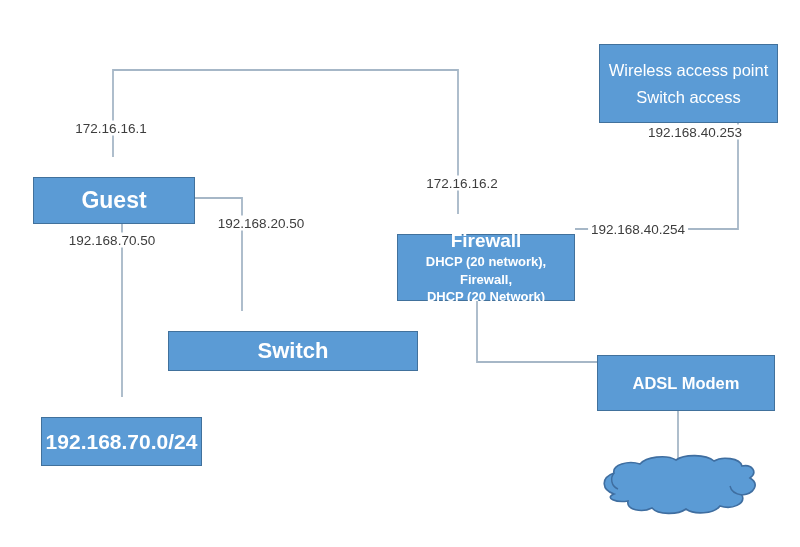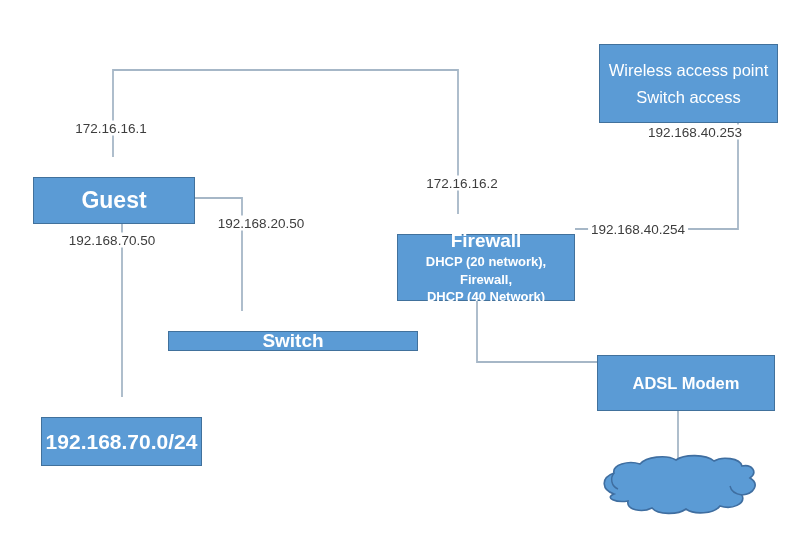--- a/index.html
+++ b/index.html
@@ -22,21 +22,21 @@
   .cloud-inner{fill:none;stroke:#3f6ea0;stroke-width:1.4px;}
   .node{
     position:absolute;z-index:2;box-sizing:border-box;
     background:var(--node-fill);border:1px solid var(--node-border);
     color:var(--node-text);
     display:flex;flex-direction:column;align-items:center;justify-content:center;
     text-align:center;
     margin-top:20px;
   }
   .node-router{left:33px;top:157px;width:162px;height:47px;font-size:23px;font-weight:600;}
-  .node-switch{left:168px;top:311px;width:250px;height:20px;font-size:19px;font-weight:600;text-align:center;}
+  .node-switch{left:168px;top:311px;width:250px;height:40px;font-size:22px;font-weight:600;text-align:center;}
   .node-firewall{left:397px;top:214px;width:178px;height:67px;padding:4px 2px;}
   .node-firewall .fw-title{font-size:19px;font-weight:700;line-height:1.25;}
   .node-firewall .fw-sub{font-size:13px;font-weight:700;line-height:1.35;}
   .node-wap{left:599px;top:24px;width:179px;height:79px;font-size:16.5px;font-weight:400;line-height:1.6;}
   .node-adsl{left:597px;top:335px;width:178px;height:56px;font-size:16.5px;font-weight:600;line-height:1.5;}
   .node-net70{left:41px;top:397px;width:161px;height:49px;font-size:21px;font-weight:700;}
   .ip-label{
     position:absolute;z-index:3;transform:translate(-50%,-50%);
     background:var(--canvas-bg);padding:0 3px;white-space:nowrap;
     font-size:13.5px;color:var(--label-text);text-align:right;
@@ -84,21 +84,21 @@
     <span>Guest</span>
   </div>
 
   <div class="node node-switch">
     <span>Switch</span>
   </div>
 
   <div class="node node-firewall">
     <span class="fw-title">Firewall</span>
     <span class="fw-sub">DHCP (20 network), Firewall,</span>
-    <span class="fw-sub">DHCP (40 Network)</span>
+    <span class="fw-sub">DHCP (20 Network)</span>
   </div>
 
   <div class="node node-wap">
     <span>Wireless access point</span>
     <span>Switch access</span>
   </div>
 
   <div class="node node-adsl">
     <span>ADSL Modem</span>
   </div>

